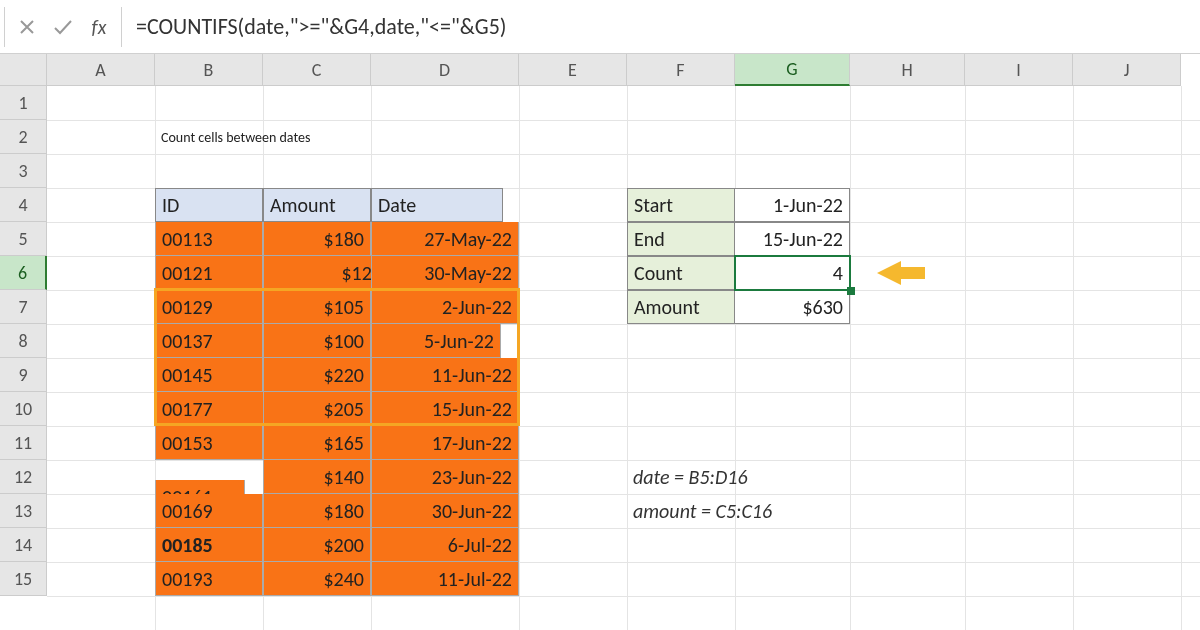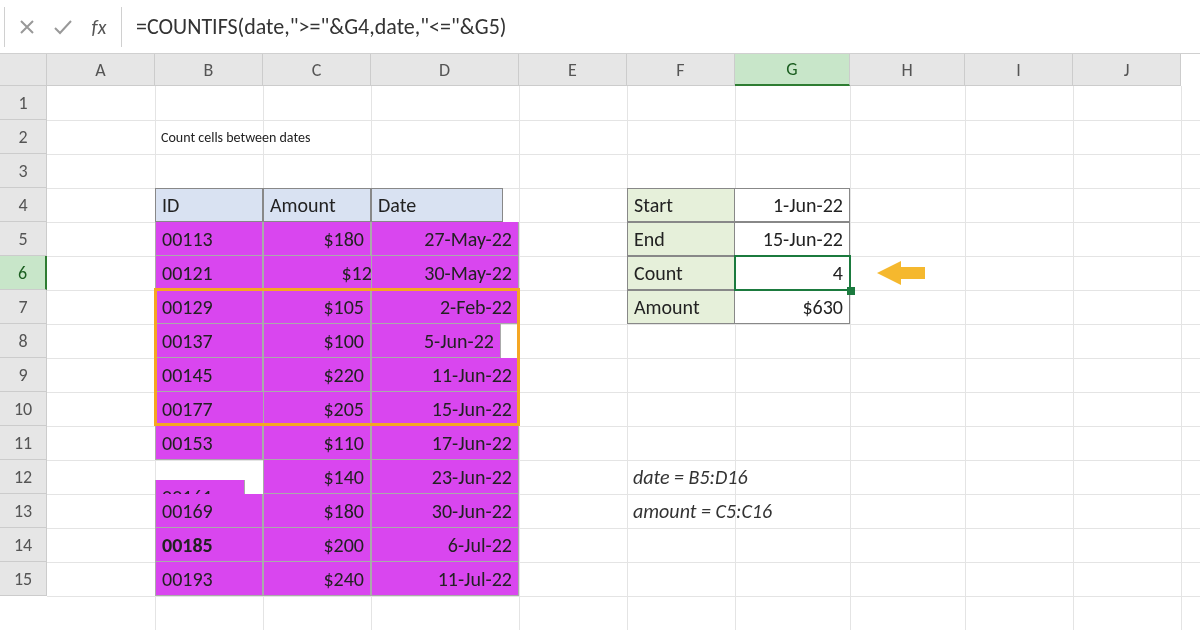--- a/index.html
+++ b/index.html
@@ -130,21 +130,21 @@
   .title { font-weight: normal; font-size: 14px; }
   .hdr {
     background: #d9e2f2;
     border: 1px solid #888;
     font-weight: normal;
   }
   .dcell {
     border-left: 1px solid #aaa;
     border-right: 1px solid #aaa;
     border-bottom: 1px solid #aaa;
-    background: #d946ef;
+    background: #f97316;
     text-align: center;
   }
   .r { justify-content: flex-end; }
   .sbox {
     background: #e6f0da;
     border: 1px solid #888;
   }
   .sval {
     background: #fff;
     border-top: 1px solid #888;
@@ -275,32 +275,32 @@
 
     <div id="dataRows">
         <div class="cell dcell" style="left: 108px; top: 136px; width: 108px;">00113</div>
         <div class="cell dcell r" style="left: 216px; top: 136px; width: 108px;">$180</div>
         <div class="cell dcell r" style="left: 324px; top: 136px; width: 148px;">27-May-22</div>
         <div class="cell dcell" style="left: 108px; top: 170px; width: 108px;">00121</div>
         <div class="cell dcell r" style="left: 216px; top: 170px; width: 126px;">$120</div>
         <div class="cell dcell r" style="left: 324px; top: 170px; width: 148px;">30-May-22</div>
         <div class="cell dcell" style="left: 108px; top: 204px; width: 108px;">00129</div>
         <div class="cell dcell r" style="left: 216px; top: 204px; width: 108px;">$105</div>
-        <div class="cell dcell r" style="left: 324px; top: 204px; width: 148px;">2-Feb-22</div>
+        <div class="cell dcell r" style="left: 324px; top: 204px; width: 148px;">2-Jun-22</div>
         <div class="cell dcell" style="left: 108px; top: 238px; width: 108px;">00137</div>
         <div class="cell dcell r" style="left: 216px; top: 238px; width: 108px;">$100</div>
         <div class="cell dcell r" style="left: 324px; top: 238px; width: 130px;">5-Jun-22</div>
         <div class="cell dcell" style="left: 108px; top: 272px; width: 108px;">00145</div>
         <div class="cell dcell r" style="left: 216px; top: 272px; width: 108px;">$220</div>
         <div class="cell dcell r" style="left: 324px; top: 272px; width: 148px;">11-Jun-22</div>
         <div class="cell dcell" style="left: 108px; top: 306px; width: 132px;">00177</div>
         <div class="cell dcell r" style="left: 216px; top: 306px; width: 108px;">$205</div>
         <div class="cell dcell r" style="left: 324px; top: 306px; width: 148px;">15-Jun-22</div>
         <div class="cell dcell" style="left: 108px; top: 340px; width: 108px;">00153</div>
-        <div class="cell dcell r" style="left: 216px; top: 340px; width: 108px;">$110</div>
+        <div class="cell dcell r" style="left: 216px; top: 340px; width: 108px;">$165</div>
         <div class="cell dcell r" style="left: 324px; top: 340px; width: 148px;">17-Jun-22</div>
         <div class="cell dcell" style="left: 108px; top: 394px; width: 90px;">00161</div>
         <div class="cell dcell r" style="left: 216px; top: 374px; width: 108px;">$140</div>
         <div class="cell dcell r" style="left: 324px; top: 374px; width: 148px;">23-Jun-22</div>
         <div class="cell dcell" style="left: 108px; top: 408px; width: 108px;">00169</div>
         <div class="cell dcell r" style="left: 216px; top: 408px; width: 108px;">$180</div>
         <div class="cell dcell r" style="left: 324px; top: 408px; width: 148px;">30-Jun-22</div>
         <div class="cell dcell" style="left: 108px; top: 442px; width: 108px; font-weight: bold;">00185</div>
         <div class="cell dcell r" style="left: 216px; top: 442px; width: 108px;">$200</div>
         <div class="cell dcell r" style="left: 324px; top: 442px; width: 148px;">6-Jul-22</div>

